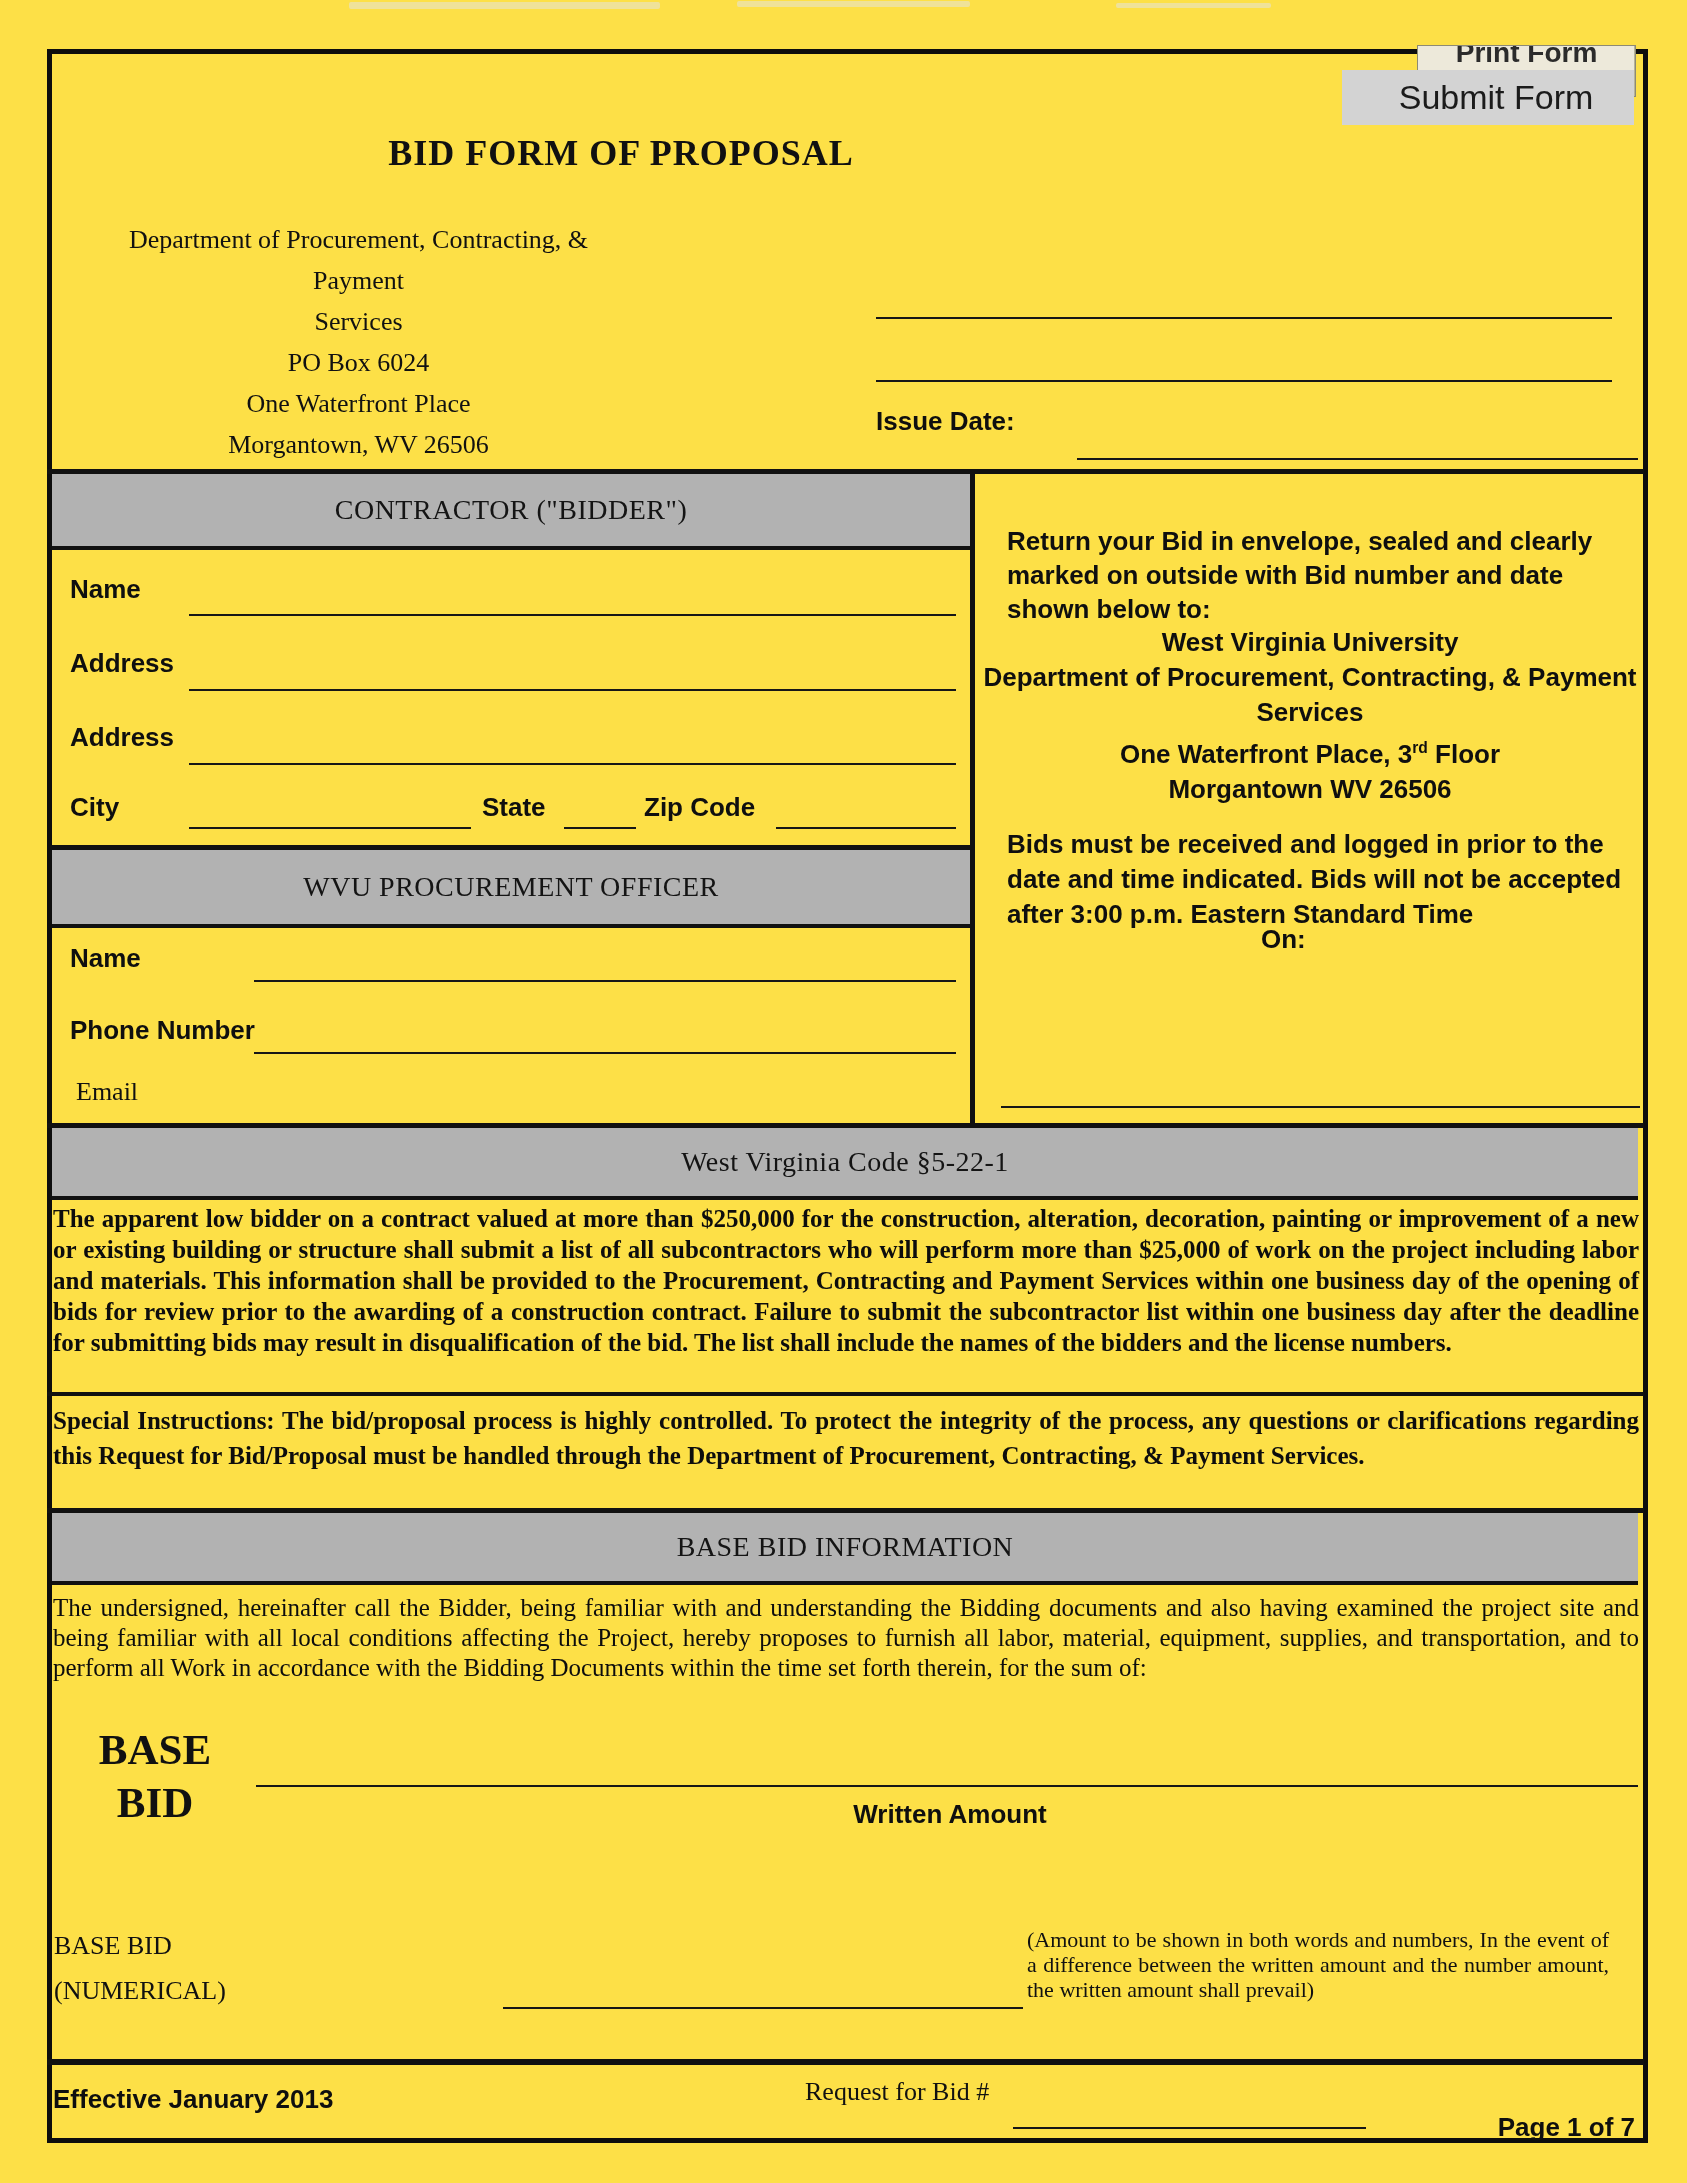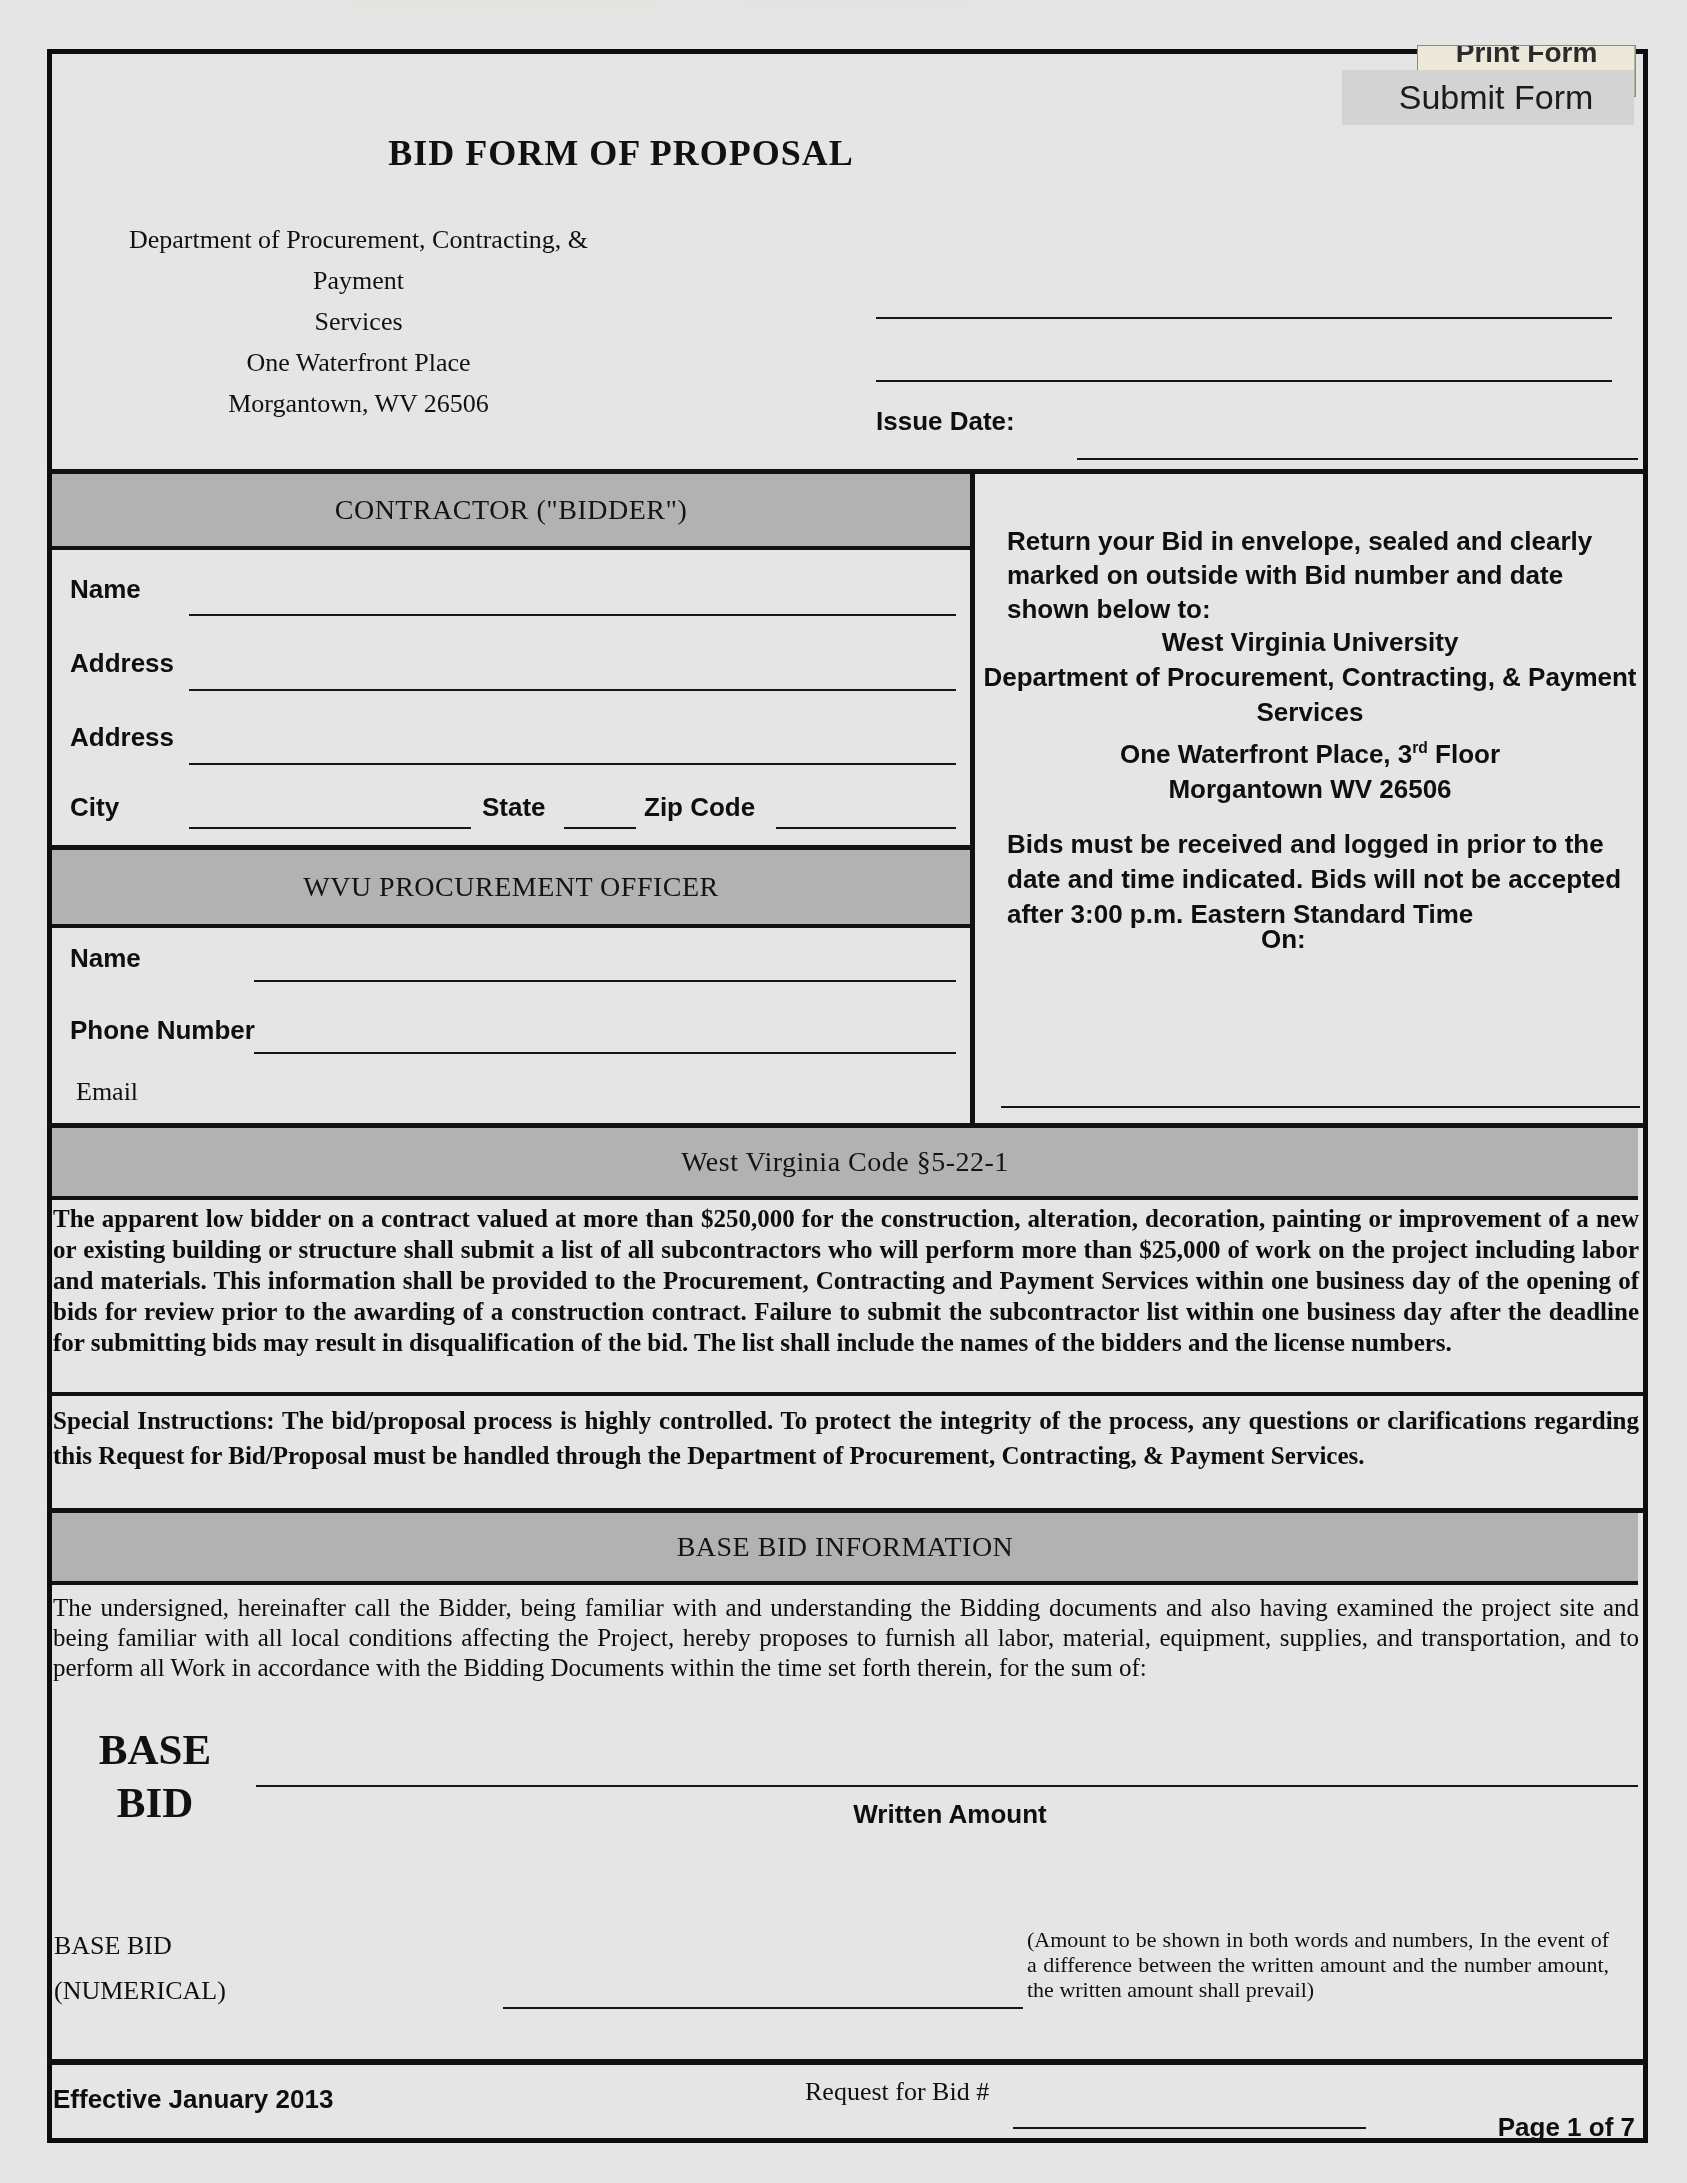--- a/index.html
+++ b/index.html
@@ -1,16 +1,16 @@
 <!DOCTYPE html>
 <html><head>
 <meta charset="utf-8">
 <style>
   html,body{margin:0;padding:0;background:#ffffff;}
-  #page{position:relative;width:1687px;height:2183px;background:#e5e5e5;overflow:hidden;
+  #page{position:relative;width:1687px;height:2183px;background:#fde047;overflow:hidden;
         font-family:"Liberation Sans",sans-serif;color:#111;}
   .abs{position:absolute;}
   .serif{font-family:"Liberation Serif",serif;}
   .sans{font-family:"Liberation Sans",sans-serif;}
   
   .form-frame{left:47px;top:49px;width:1591px;height:2084px;border:5.8px solid #0d0d0d;background:transparent;}
   
   .bar{background:#b2b2b2;border-bottom:4.9px solid #111;display:flex;align-items:center;justify-content:center;
        font-family:"Liberation Serif",serif;font-size:28px;letter-spacing:0.5px;color:#141414;}
   
@@ -43,20 +43,21 @@
 
 <div class="abs btn-submit" style="left:1342px;top:70px;width:276px;height:55px;z-index:4;padding-left:16px;">
   <span>Submit Form</span>
 </div>
 
 <div class="abs serif" style="left:233px;top:132px;width:776px;text-align:center;font-size:36px;font-weight:bold;letter-spacing:1px;">BID FORM OF PROPOSAL</div>
 
 <div class="abs serif" style="left:87px;top:219px;width:543px;text-align:center;font-size:26px;line-height:41px;">
   <div>Department of Procurement, Contracting, &amp; Payment</div>
   <div>Services</div>
+  <div>PO Box 6024</div>
   <div>One Waterfront Place</div>
   <div>Morgantown, WV 26506</div>
 </div>
 
 <div class="abs fline" style="left:876px;top:317px;width:736px;"></div>
 <div class="abs fline" style="left:876px;top:380px;width:736px;"></div>
 <div class="abs lbl sans" style="left:876px;top:406px;">Issue Date:</div>
 <div class="abs fline" style="left:1077px;top:458px;width:561px;"></div>
 
 <div class="abs hline" style="left:47px;top:469px;width:1597px;height:4.9px;"></div>

